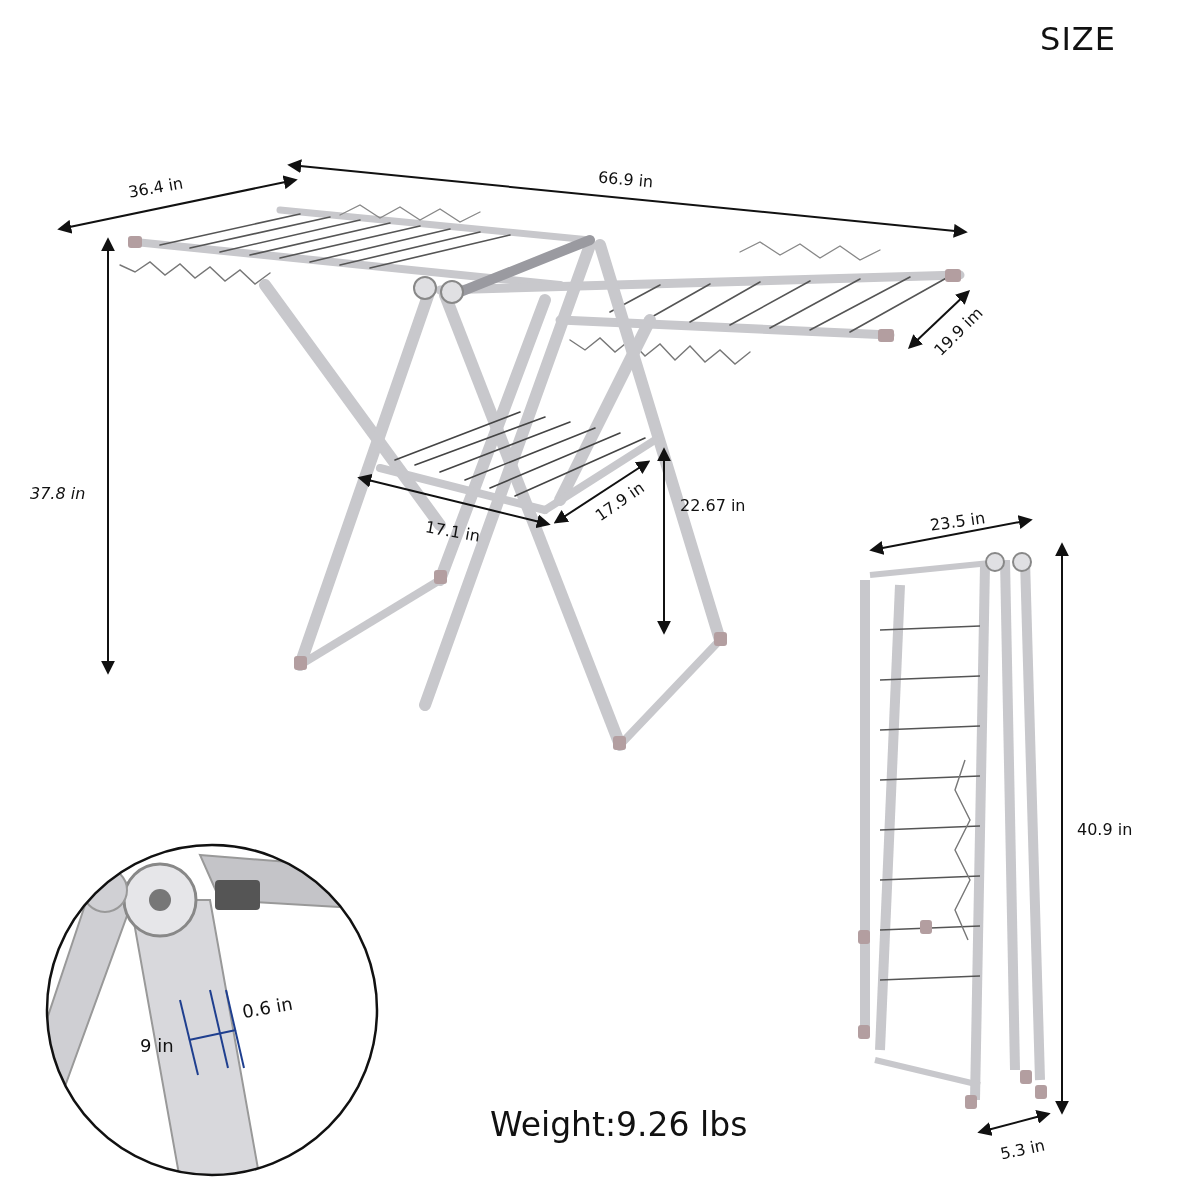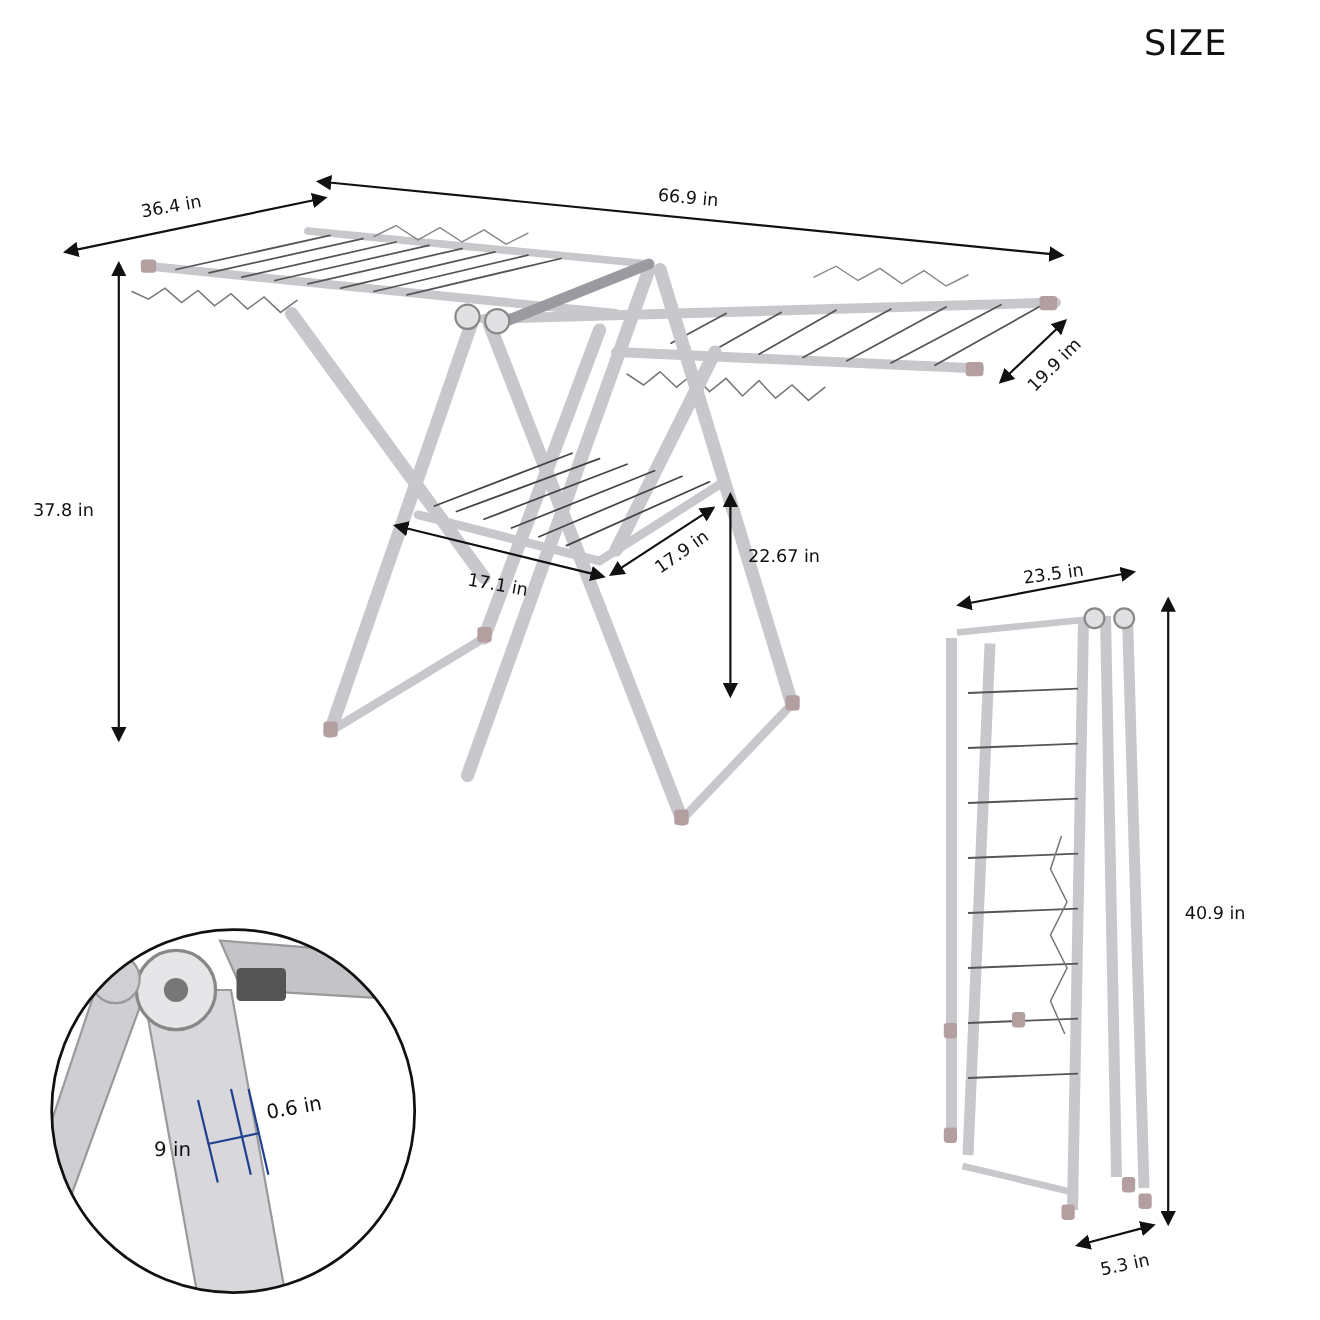--- a/index.html
+++ b/index.html
@@ -168,24 +168,25 @@
         </g>
       </g>
       <circle cx="212" cy="1010" r="165" fill="none" stroke="#111" stroke-width="2.5"></circle>
     </g>
   </svg>
 
   <div class="title">SIZE</div>
 
   <div class="lbl" style="left:598px; top:170px; transform:rotate(5deg);">66.9 in</div>
   <div class="lbl" style="left:128px; top:178px; transform:rotate(-10deg);">36.4 in</div>
-  <div class="lbl" style="left:30px; top:454px;">37.8 in</div>
+  <div class="lbl" style="left:30px; top:484px;font-style:italic;">37.8 in</div>
   <div class="lbl" style="left:928px; top:322px; transform:rotate(-45deg);">19.9 im</div>
   <div class="lbl" style="left:425px; top:522px; transform:rotate(10deg);">17.1 in</div>
   <div class="lbl" style="left:592px; top:492px; transform:rotate(-35deg);">17.9 in</div>
   <div class="lbl" style="left:680px; top:496px;text-align:right;">22.67 in</div>
   <div class="lbl" style="left:930px; top:512px; transform:rotate(-8deg);">23.5 in</div>
   <div class="lbl" style="left:1077px; top:820px;text-align:center;">40.9 in</div>
   <div class="lbl" style="left:1000px; top:1140px; transform:rotate(-12deg);">5.3 in</div>
   <div class="lbl" style="left:140px; top:1035px; font-size:18px;">9 in</div>
   <div class="lbl" style="left:242px; top:997px; font-size:18px; transform:rotate(-10deg);">0.6 in</div>
 
+  <div class="weight">Weight:9.26 lbs</div>
 </div>
 
 </body></html>

